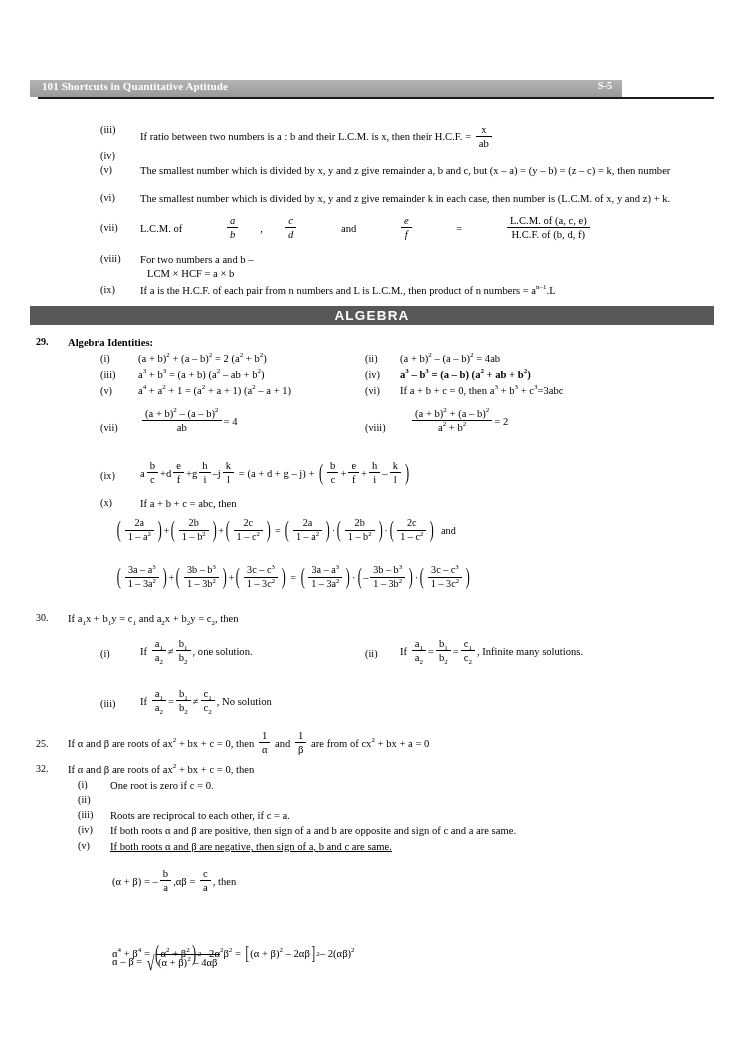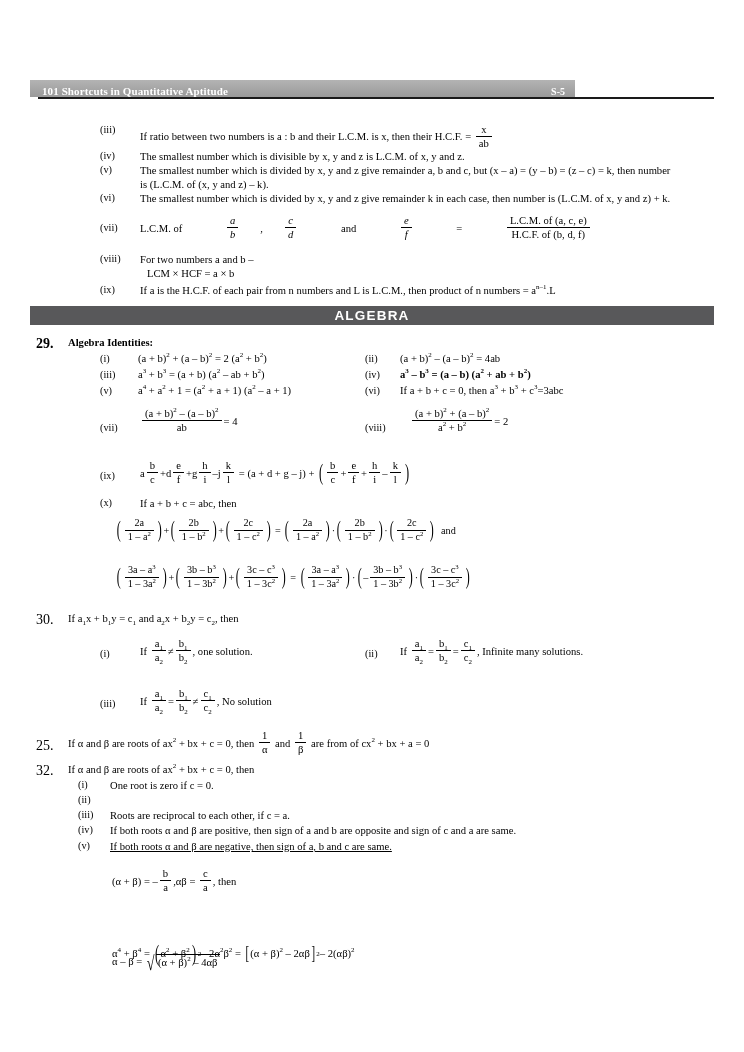--- a/index.html
+++ b/index.html
@@ -8,23 +8,23 @@
     background:#ffffff;
     font-family:"Liberation Serif", serif;
     color:#000;
     position:relative;
     overflow:hidden;
   }
   .page{position:absolute;left:0;top:0;width:744px;height:1052px;}
 
   
   .header-bar{
-    position:absolute;left:30px;top:80px;width:545px;height:17px;
+    position:absolute;left:30px;top:80px;width:592px;height:17px;
     background:linear-gradient(to bottom,#b3b3b3 0%, #a8a8a8 45%, #9a9a9a 100%);
-    display:flex;align-items:flex-end;justify-content:space-between;
+    display:flex;align-items:flex-start;justify-content:space-between;
     box-sizing:border-box;padding:0 10px 0 12px;
   }
   .header-bar .htitle{
     color:#ffffff;font-weight:bold;font-size:11px;letter-spacing:.1px;
     font-family:"Liberation Serif", serif;
   }
   .header-bar .hpage{
     color:#ffffff;font-weight:bold;font-size:10px;
     font-family:"Liberation Serif", serif;
   }
@@ -38,21 +38,21 @@
     background:#58585a;
     display:flex;align-items:center;justify-content:center;
   }
   .banner span{
     color:#ffffff;font-family:"Liberation Sans",sans-serif;
     font-size:13.5px;font-weight:bold;letter-spacing:1.2px;
   }
 
   
   .blk{position:absolute;font-size:10.6px;line-height:1.33;}
-  .num{position:absolute;font-size:14px;}
+  .num{position:absolute;font-size:10px;}
   .rom{position:absolute;font-size:10.3px;}
   .bold{font-weight:bold;}
   .it{font-style:italic;}
   sup{font-size:.66em;vertical-align:super;line-height:0;}
   sub{font-size:.66em;vertical-align:sub;line-height:0;}
 
   
   .fr{display:inline-block;vertical-align:middle;text-align:center;
       margin:0 2px;position:relative;top:-1px;}
   .fr .nu{display:block;padding:0 3px;border-bottom:1px solid #000;line-height:1.25;}
@@ -83,25 +83,23 @@
   <div class="blk" style="left:140px;top:124px;width:520px;">
     <span>If ratio between two numbers is a : b and their L.C.M. is x, then their H.C.F.</span>
     <span>=</span>
     <span class="fr">
       <span class="nu">x</span>
       <span class="de">ab</span>
     </span>
   </div>
 
   <div class="rom" style="left:100px;top:150px;">(iv)</div>
-  <div class="blk" style="left:140px;top:150px;width:560px;">The smallest number which is divisible by x, y and z is L.C.M. of  x, y and z.</div>
 
   <div class="rom" style="left:100px;top:164px;">(v)</div>
   <div class="blk" style="left:140px;top:164px;width:575px;">The smallest number which is divided by x, y and z give remainder a, b and c, but (x – a) = (y – b) = (z – c) = k, then number</div>
-  <div class="blk" style="left:140px;top:178px;width:575px;">is (L.C.M. of (x, y and z) – k).</div>
 
   <div class="rom" style="left:100px;top:192px;">(vi)</div>
   <div class="blk" style="left:140px;top:192px;width:580px;">The smallest number which is divided by x, y and z give remainder k in each case, then number is (L.C.M. of x, y and z) + k.</div>
 
   <div class="rom" style="left:100px;top:222px;">(vii)</div>
   <div class="blk eq-row" style="left:140px;top:215px;gap:20px;">
     <span>L.C.M. of</span>&nbsp;
     <span class="fr it">
       <span class="nu">a</span>
       <span class="de">b</span>

